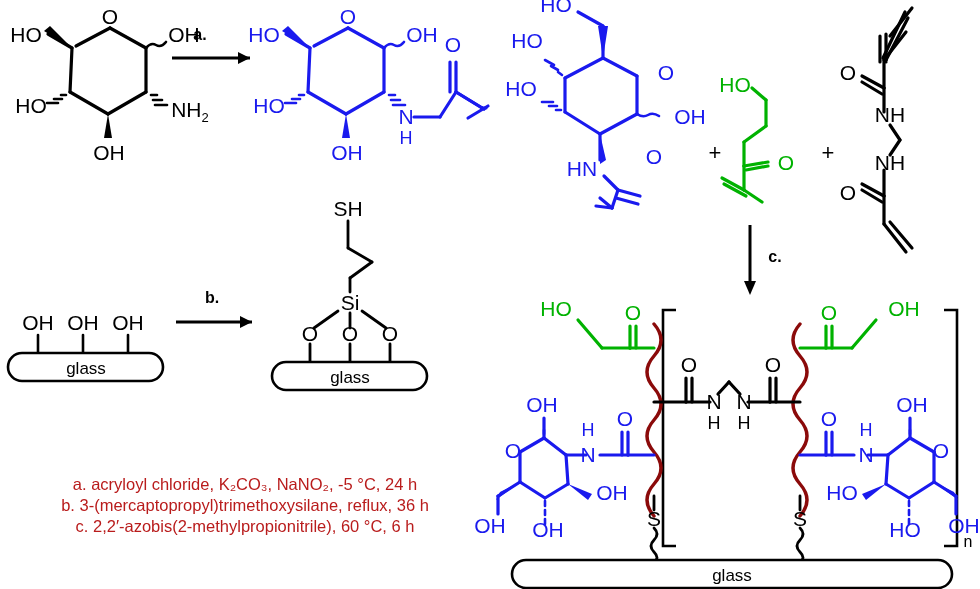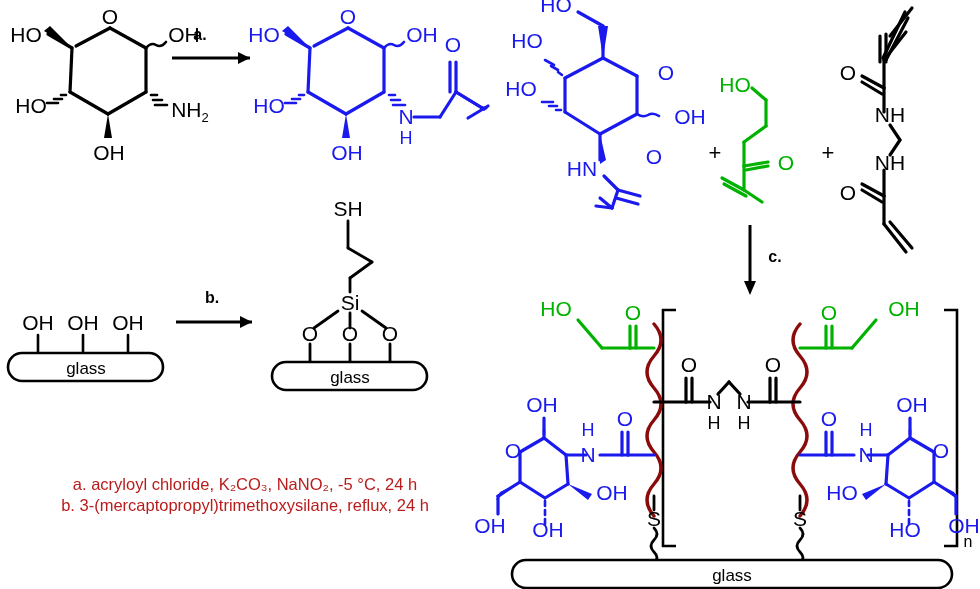--- a/index.html
+++ b/index.html
@@ -412,14 +412,15 @@
     <text x="800" y="526">S</text>
   </g>
 
   <rect x="512" y="560" width="440" height="28" rx="14" ry="14" fill="#fff" stroke="#000" stroke-width="2.6"></rect>
   <text class="glasslbl" x="732" y="581" fill="#000" text-anchor="middle">glass</text>
 
 </svg>
 
 <div class="legend">
   <div>a. acryloyl chloride, K₂CO₃, NaNO₂, -5 °C, 24 h</div>
-  <div>b. 3-(mercaptopropyl)trimethoxysilane, reflux, 24 h</div>
+  <div>b. 3-(mercaptopropyl)trimethoxysilane, reflux, 36 h</div>
+  <div>c. 2,2′-azobis(2-methylpropionitrile), 60 °C, 6 h</div>
 </div>
 
 </body></html>

